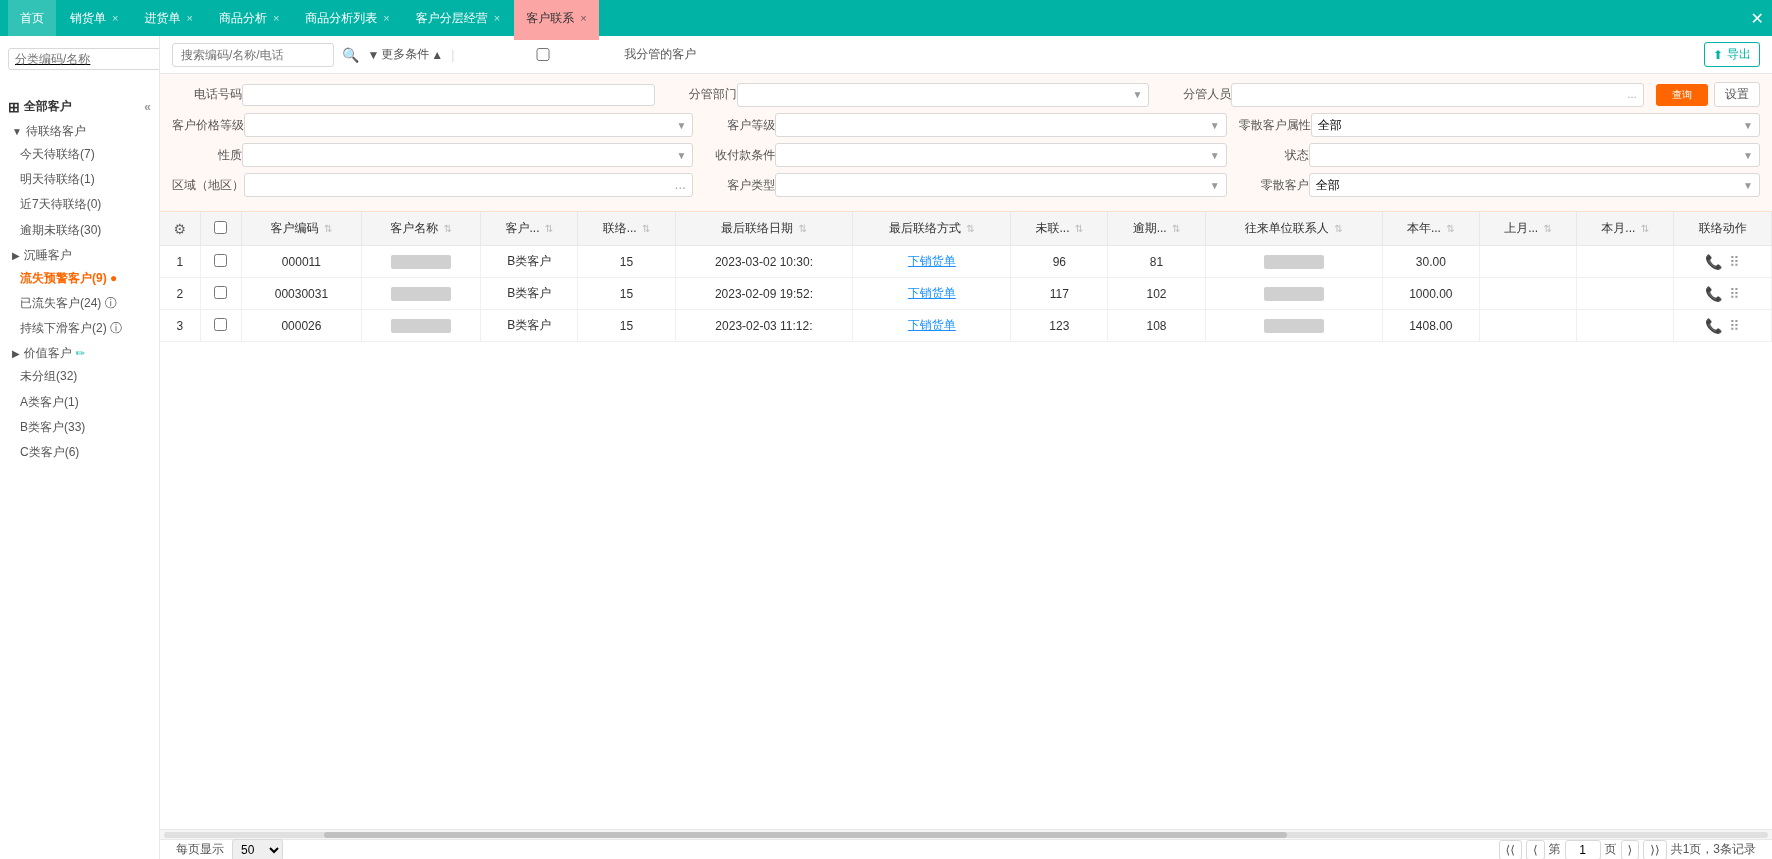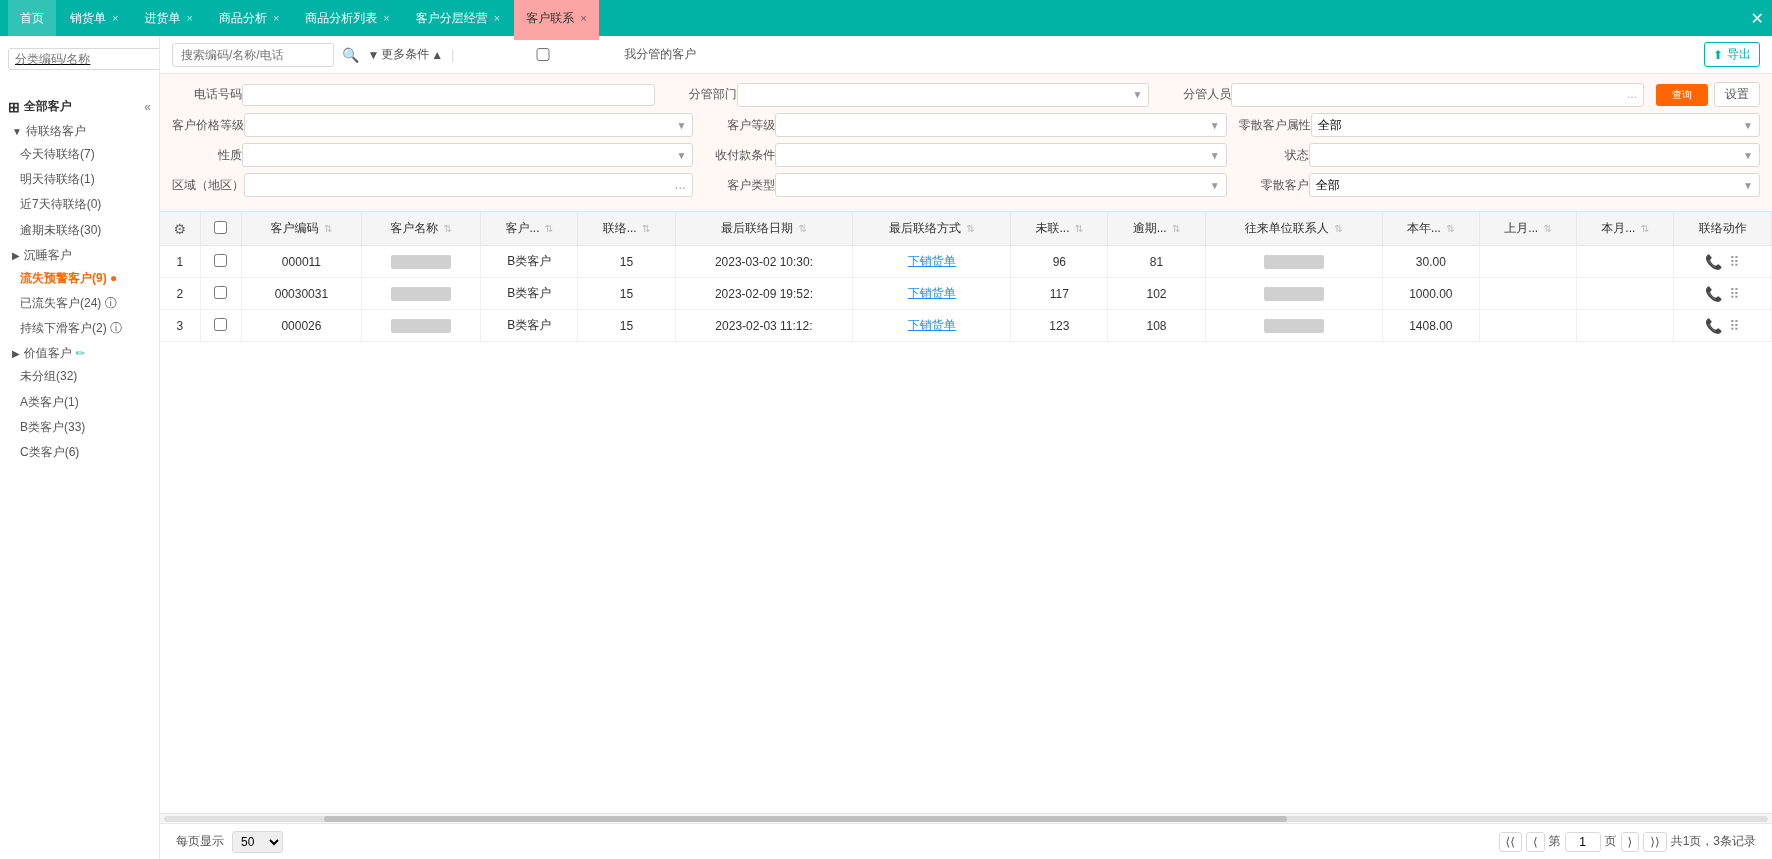--- a/index.html
+++ b/index.html
@@ -321,21 +321,21 @@
       gap: 6px;
     }
     .action-icons span {
       color: #999;
       cursor: pointer;
       font-size: 14px;
     }
 
     
     .bottom-bar {
-      height: 36px;
+      height: 20px;
       background: #fff;
       border-top: 1px solid #e8e8e8;
       display: flex;
       align-items: center;
       padding: 0 16px;
       gap: 8px;
     }
     .bottom-bar .page-size-label { color: #555; }
     .bottom-bar select {
       border: 1px solid #d9d9d9;

